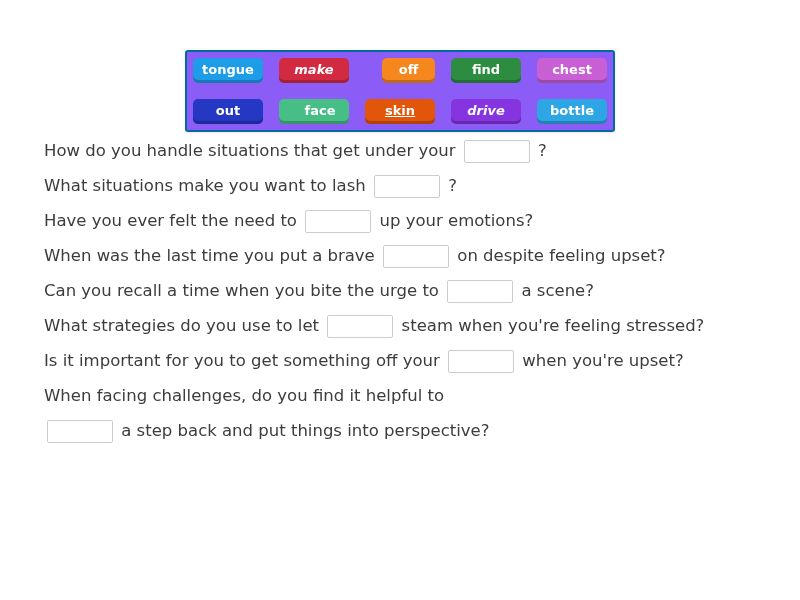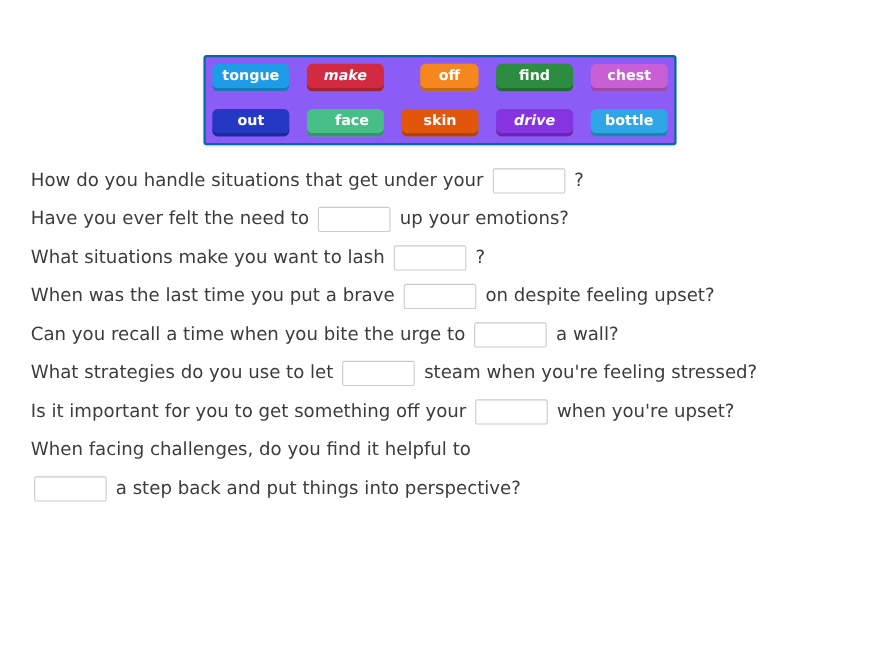--- a/index.html
+++ b/index.html
@@ -34,23 +34,24 @@
     display: flex;
     align-items: center;
     justify-content: center;
     box-shadow: inset 0 -3px 0 rgba(0,0,0,0.22);
     cursor: pointer;
     user-select: none;
     padding-bottom: 2px;
   }
   
   .sentences {
-    padding: 14px 28px 0 28px;
+    padding: 1px 28px 0 28px;
     font-size: 16.5px;
     color: #3c3c3c;
+    margin-left: 16px;
   }
   .line {
     line-height: 35px;
     white-space: nowrap;
   }
   .blank {
     display: inline-block;
     width: 66px;
     height: 23px;
     background: #ffffff;
@@ -65,65 +66,65 @@
 
 <div class="bank-wrap">
   <div class="bank">
     <div class="chip" style="background: rgb(30, 156, 232);">tongue</div>
     <div class="chip" style="background: rgb(210, 43, 65); font-style: italic;">make</div>
     <div class="chip" style="background: rgb(246, 135, 31); margin-left: 17px;">off</div>
     <div class="chip" style="background: rgb(44, 140, 63);">find</div>
     <div class="chip" style="background: rgb(201, 95, 212);">chest</div>
     <div class="chip" style="background: rgb(36, 56, 196);">out</div>
     <div class="chip" style="background: rgb(70, 190, 133); padding-left: 12px;">face</div>
-    <div class="chip" style="background: rgb(226, 86, 12);">skin</div>
+    <div class="chip" style="background: rgb(226, 86, 12); text-decoration: underline;">skin</div>
     <div class="chip" style="background: rgb(134, 52, 224); font-style: italic;">drive</div>
     <div class="chip" style="background: rgb(46, 166, 230);">bottle</div>
   </div>
 </div>
 
 <div class="sentences">
 
   <div>
     <div class="line">
       <span>How do you handle situations that get under your</span>
       <span class="blank"></span>
       <span>?</span>
     </div>
   </div>
 
   <div>
     <div class="line">
-      <span>Have you ever felt the need to</span>
+      <span>What situations make you want to lash</span>
       <span class="blank"></span>
-      <span>up your emotions?</span>
+      <span>?</span>
     </div>
   </div>
 
   <div>
     <div class="line">
-      <span>What situations make you want to lash</span>
+      <span>Have you ever felt the need to</span>
       <span class="blank"></span>
-      <span>?</span>
+      <span>up your emotions?</span>
     </div>
   </div>
 
   <div>
     <div class="line">
       <span>When was the last time you put a brave</span>
       <span class="blank"></span>
       <span>on despite feeling upset?</span>
     </div>
   </div>
 
   <div>
     <div class="line">
       <span>Can you recall a time when you bite the urge to</span>
       <span class="blank"></span>
-      <span>a wall?</span>
+      <span>a scene?</span>
     </div>
   </div>
 
   <div>
     <div class="line">
       <span>What strategies do you use to let</span>
       <span class="blank"></span>
       <span>steam when you're feeling stressed?</span>
     </div>
   </div>

